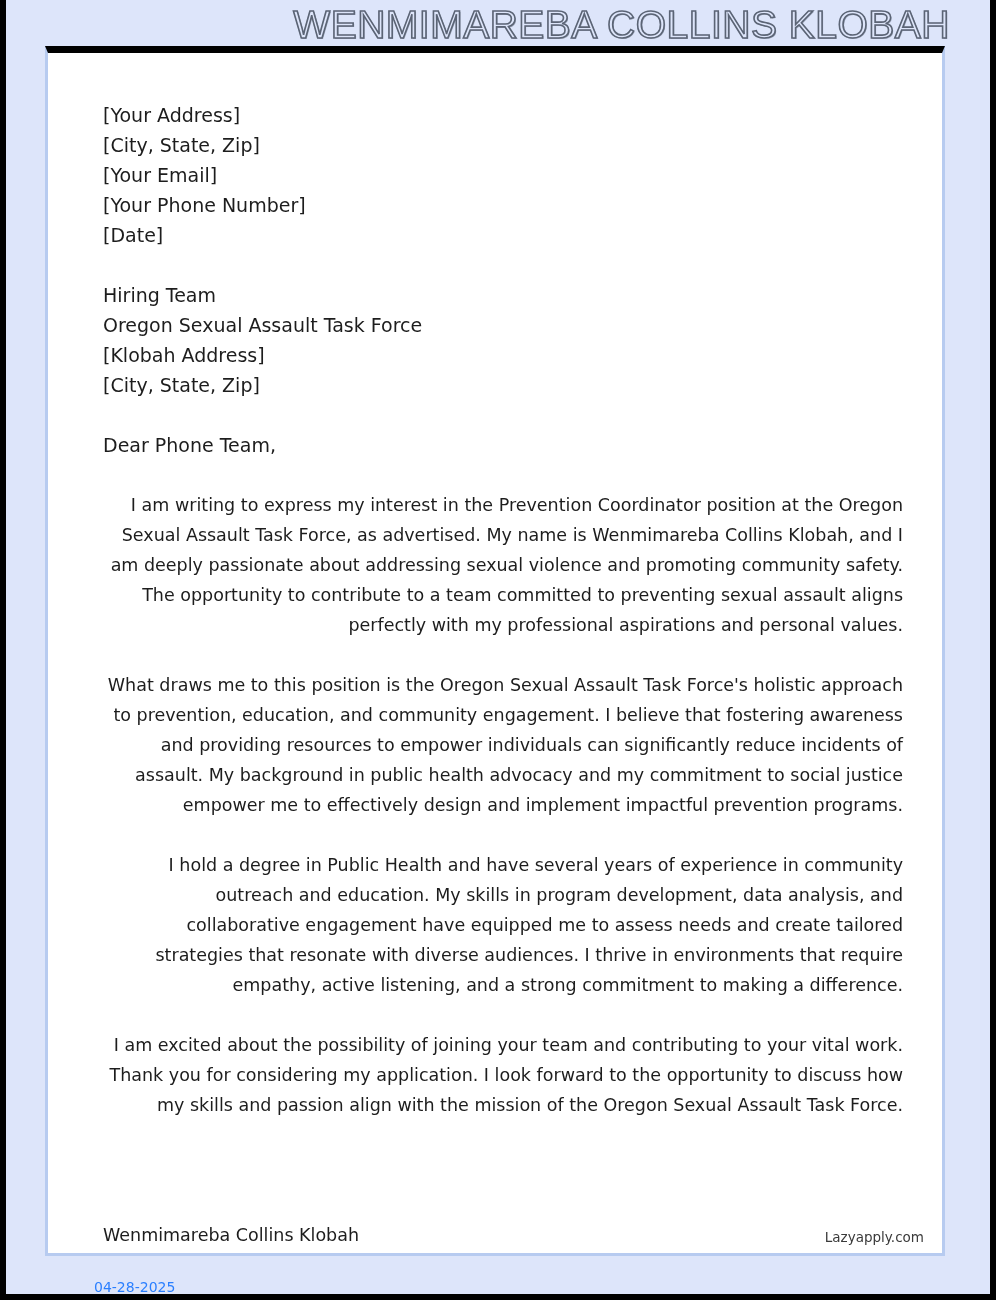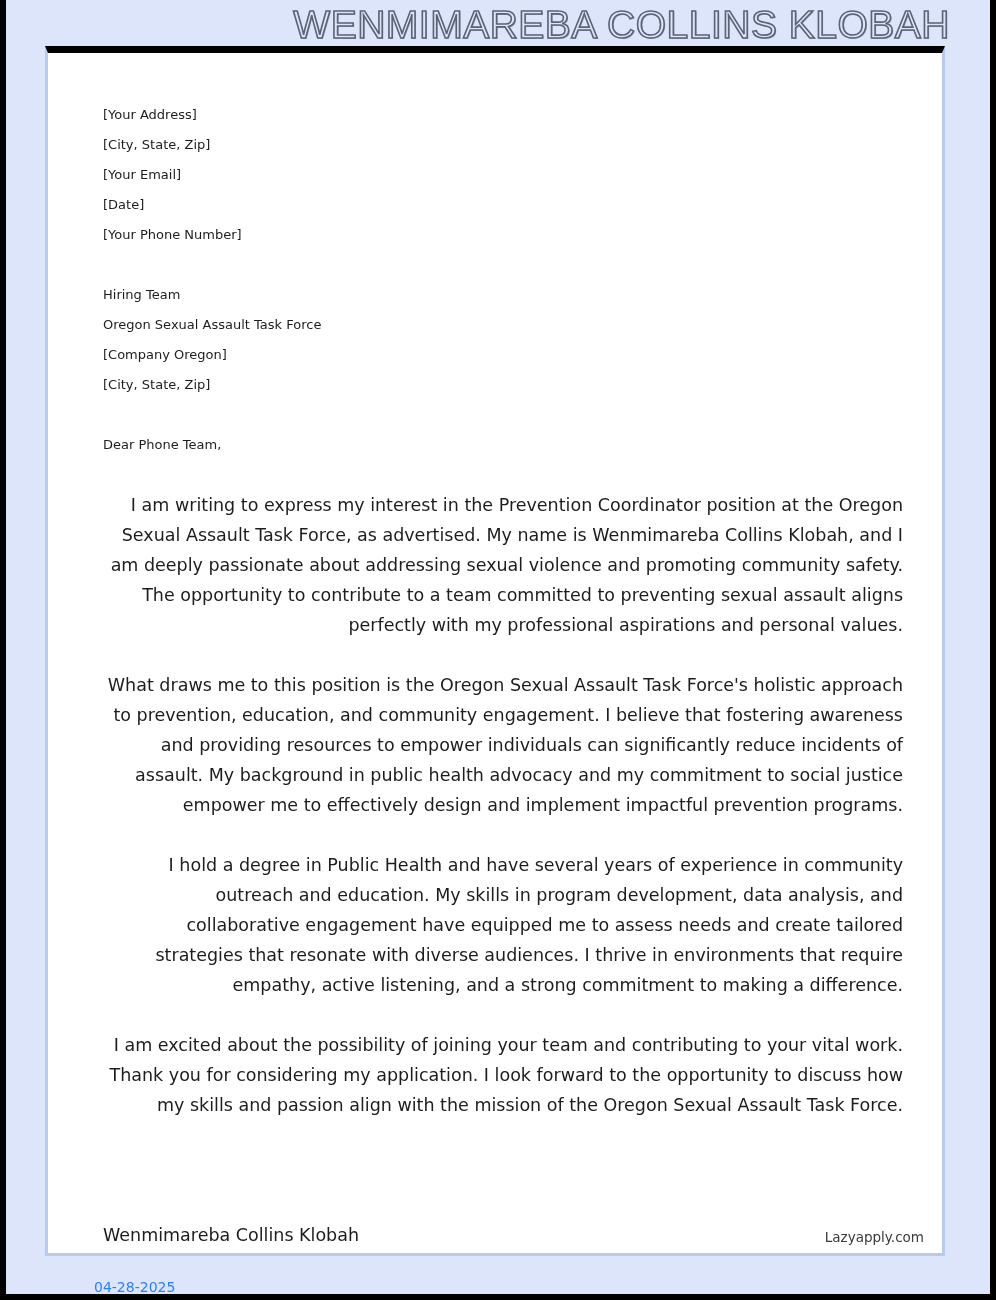--- a/index.html
+++ b/index.html
@@ -79,21 +79,21 @@
 
   #letter-body {
     position: absolute;
     left: 55px;
     top: 47px;
     width: 800px;
   }
 
   .line {
     font-family: "DejaVu Sans", sans-serif;
-    font-size: 13px;
+    font-size: 19px;
     line-height: 30px;
     color: #1d1d1d;
     white-space: nowrap;
   }
 
   .para {
     font-family: "DejaVu Sans", sans-serif;
     font-size: 17.5px;
     line-height: 30px;
     color: #1d1d1d;
@@ -153,30 +153,30 @@
     </div>
 
     <div id="letter-page">
 
       <div id="letter-body">
 
         <div>
           <div class="line">[Your Address]</div>
           <div class="line">[City, State, Zip]</div>
           <div class="line">[Your Email]</div>
+          <div class="line">[Your Phone Number]</div>
           <div class="line">[Date]</div>
-          <div class="line">[Your Phone Number]</div>
         </div>
 
         <div class="block-gap"></div>
 
         <div>
           <div class="line">Hiring Team</div>
           <div class="line">Oregon Sexual Assault Task Force</div>
-          <div class="line">[Company Oregon]</div>
+          <div class="line">[Klobah Address]</div>
           <div class="line">[City, State, Zip]</div>
         </div>
 
         <div class="block-gap"></div>
 
         <div class="line">Dear Phone Team,</div>
 
         <div class="block-gap"></div>
 
         <p class="para">I am writing to express my interest in the Prevention Coordinator position at the Oregon Sexual Assault Task Force, as advertised. My name is Wenmimareba Collins Klobah, and I am deeply passionate about addressing sexual violence and promoting community safety. The opportunity to contribute to a team committed to preventing sexual assault aligns perfectly with my professional aspirations and personal values.</p>

